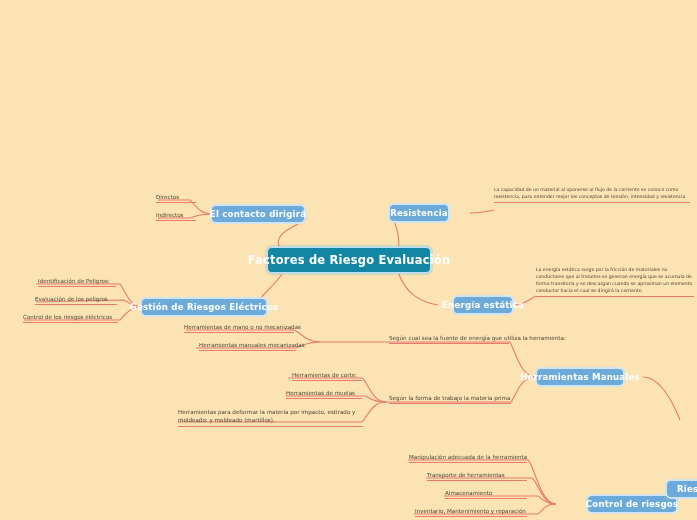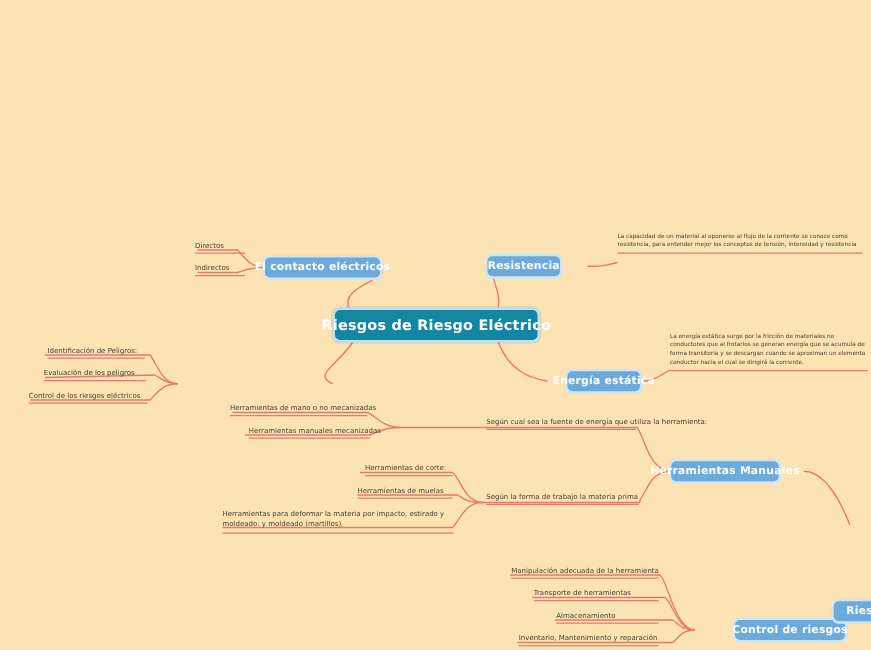--- a/index.html
+++ b/index.html
@@ -123,26 +123,27 @@
       <path d="M644,504 L666,504" stroke-width="1.4"></path>
 
       <path d="M643,377 C660,377 672,400 680,420"></path>
 
       <path d="M470,213 C482,213 486,212 494,210"></path>
 
       <path d="M512,305 C524,305 528,300 536,296"></path>
     </g>
   </svg>
 
-  <div class="node root" style="left:266px; top:246px; width:166px;">Riesgos de Riesgo Eléctrico</div>
+  <div class="node root" style="left:266px; top:246px; width:166px;">Factores de Riesgo Evaluación</div>
 
-  <div class="node branch" style="left:210px; top:204px; width:96px;">El contacto eléctricos</div>
+  <div class="node branch" style="left:210px; top:204px; width:96px;">El contacto dirigirá</div>
 
   <div class="node branch" style="left:388px; top:203px; width:62px;">Resistencia</div>
 
+  <div class="node branch" style="left:140px; top:297px; width:128px;">Gestión de Riesgos Eléctricos</div>
 
   <div class="node branch" style="left:452px; top:295px; width:62px;">Energía estática</div>
 
   <div class="node branch" style="left:535px; top:367px; width:90px;">Herramientas Manuales</div>
 
   <div class="node branch" style="left:586px; top:494px; width:92px;">Control de riesgos</div>
 
   <div class="node branch clipped-right" style="left:665px; top:479px; width:52px;">Ries</div>
 
   <div class="leaf" style="left:156px; top:193px; width:40px;">Directos</div>

